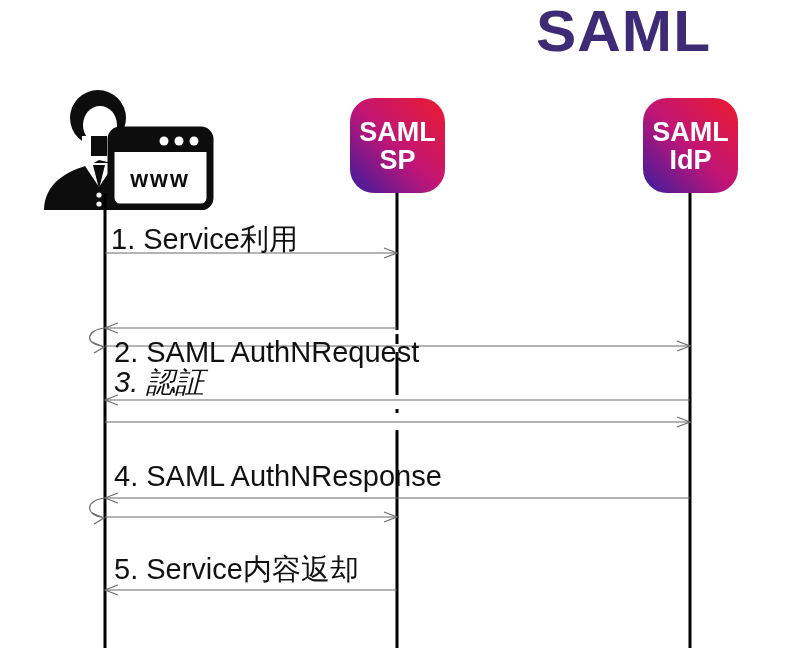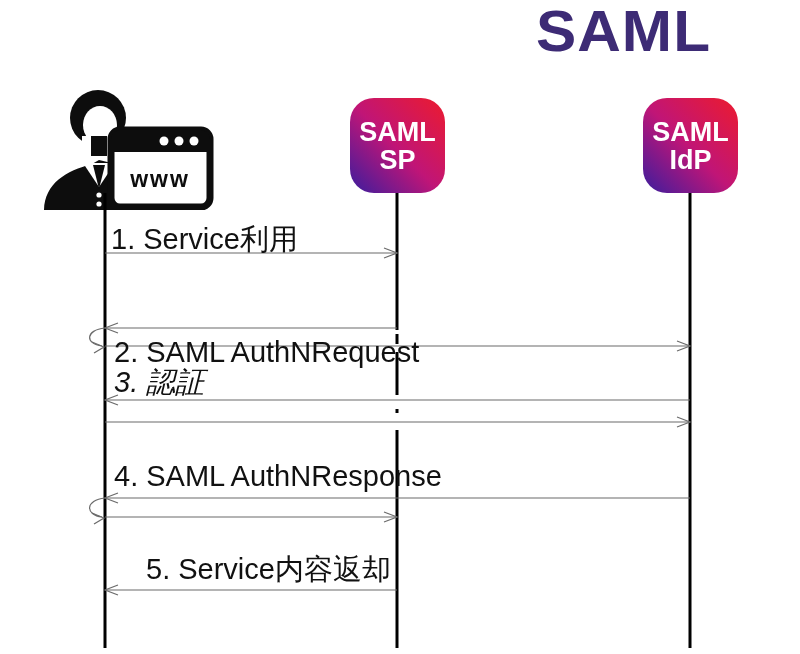--- a/index.html
+++ b/index.html
@@ -98,16 +98,16 @@
       <polyline points="92,342 104,347 94,353" fill="none" stroke="#6b6b6b" stroke-width="1.2"></polyline>
       <path d="M 105 498 C 85 500, 85 515, 102 517" fill="none" stroke="#6b6b6b" stroke-width="1.2"></path>
       <polyline points="92,513 104,518 94,524" fill="none" stroke="#6b6b6b" stroke-width="1.2"></polyline>
     </svg>
 
   <div id="labels">
       <div class="msg-label" style="left: 111px; top: 220px;">1. Service利用</div>
       <div class="msg-label" style="left: 114px; top: 288px; margin-top: 48px;">2. SAML AuthNRequest</div>
       <div class="msg-label" style="left: 114px; top: 363px; font-style: italic;">3. 認証</div>
       <div class="msg-label" style="left: 114px; top: 460px;">4. SAML AuthNResponse</div>
-      <div class="msg-label" style="left: 114px; top: 550px; margin-left: 32px;">5. Service内容返却</div>
+      <div class="msg-label" style="left: 114px; top: 550px;">5. Service内容返却</div>
     </div>
 
 </div>
 
 </body></html>

